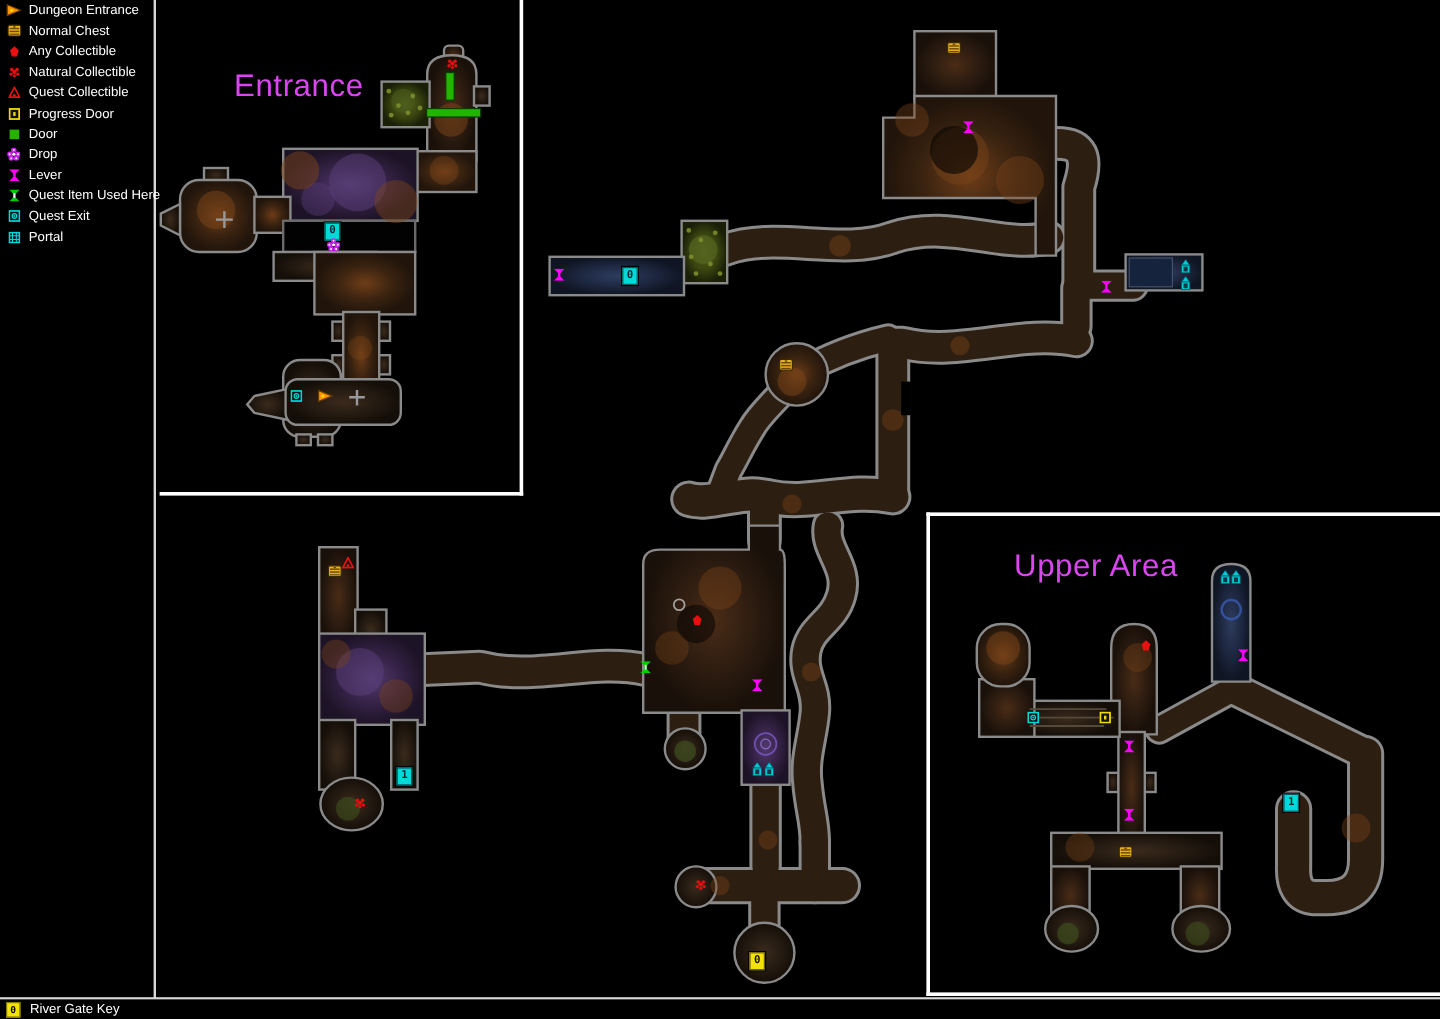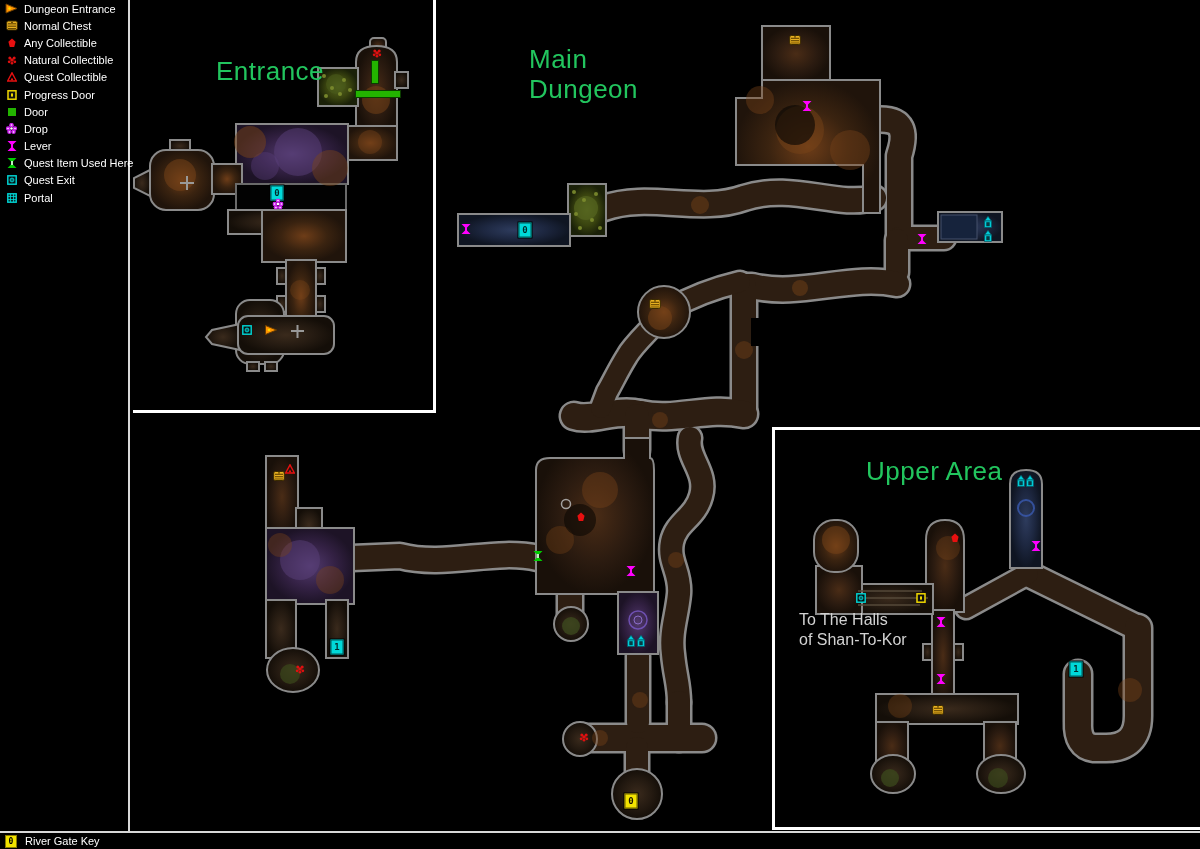--- a/index.html
+++ b/index.html
@@ -8,21 +8,21 @@
   #map-svg{position:absolute;left:0;top:0;}
   .line{position:absolute;}
   .sep{background:#d8d8d8;}
   .boxline{background:#ffffff;}
   
   #legend{position:absolute;left:0;top:0;width:146px;z-index:5;}
   .lg-row{display:flex;align-items:center;height:17.2px;padding-left:4px;}
   .lg-ic{width:15px;height:14px;display:flex;align-items:center;justify-content:center;margin-right:5px;flex:0 0 15px;}
   .lg-label{color:#fff;font-size:11px;white-space:nowrap;}
   
-  .map-title{position:absolute;color:#22c55e;font-size:26px;font-weight:300;letter-spacing:.5px;line-height:30px;z-index:4;margin-left:21px;}
+  .map-title{position:absolute;color:#d946ef;font-size:26px;font-weight:300;letter-spacing:.5px;line-height:30px;z-index:4;}
   .note{position:absolute;color:#d2d2d2;font-size:16px;font-weight:300;line-height:19.5px;z-index:4;}
   
   #markers{position:absolute;left:0;top:0;width:1200px;height:849px;z-index:6;}
   #markers .mk{position:absolute;transform:translate(-50%,-50%);}
   .num{position:absolute;transform:translate(-50%,-50%);width:11px;height:13px;display:flex;align-items:center;justify-content:center;
        font-family:"DejaVu Sans Mono",monospace;font-weight:bold;font-size:9px;line-height:13px;box-shadow:0 0 0 1px #000;}
   .portal-num{background:#00d9d9;color:#002a2a;border:1px solid #015a5a;}
   .key-num{background:#f2e300;color:#1a1400;border:1px solid #6b5d00;}
   .trapbar{position:absolute;transform:translate(-50%,-50%);background:#23b400;box-shadow:0 0 0 1px #0b3d00;}
   
@@ -380,29 +380,21 @@
           <svg width="10" height="10" viewBox="0 0 10 10">
             <rect x="0.8" y="0.8" width="8.4" height="8.4" fill="#061616" stroke="#00d8d8" stroke-width="1.4"></rect>
             <path d="M3.4,1 V9 M6.6,1 V9 M1,3.4 H9 M1,6.6 H9" stroke="#00d8d8" stroke-width="0.9" fill="none"></path>
           </svg>
         </span>
         <span class="lg-label">Portal</span>
       </div>
   </div>
 
   <div class="map-title" style="left:195px;top:56px;">Entrance</div>
-  <div class="map-title" style="left:508px;top:44px;">
-    <div>Main</div>
-    <div>Dungeon</div>
-  </div>
   <div class="map-title" style="left:845px;top:456px;">Upper Area</div>
-  <div class="note" style="left:799px;top:610px;">
-    <div>To The Halls</div>
-    <div>of Shan-To-Kor</div>
-  </div>
 
   <div id="markers">
       <svg width="10" height="10" viewBox="0 0 10 10" class="mk" style="left: 377px; top: 53px;">
         <g fill="#e01010">
           <circle cx="2.8" cy="3" r="1.5"></circle>
           <circle cx="7.2" cy="3" r="1.5"></circle>
           <circle cx="2.2" cy="6.8" r="1.4"></circle>
           <circle cx="7.8" cy="6.8" r="1.4"></circle>
           <circle cx="5" cy="5" r="1.8"></circle>
           <circle cx="5" cy="8.2" r="1.3"></circle>

